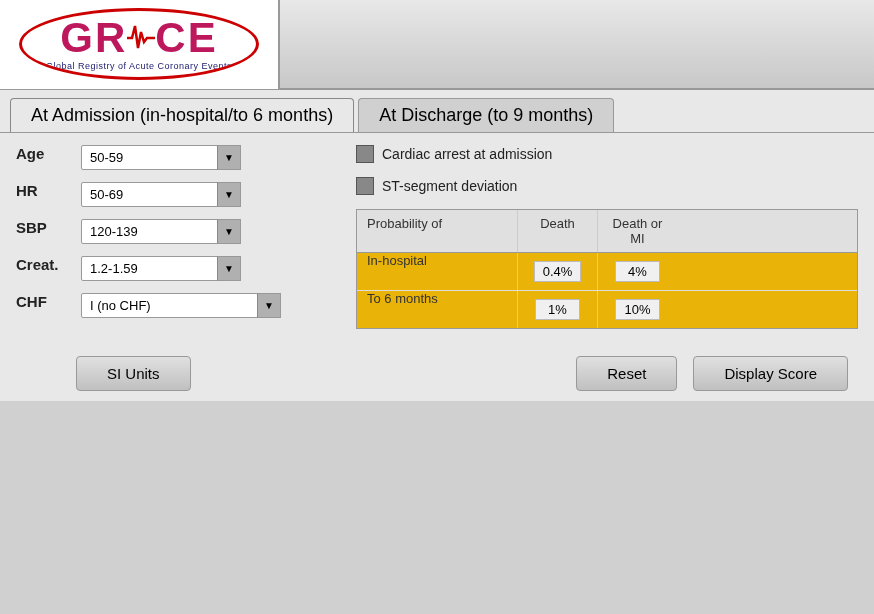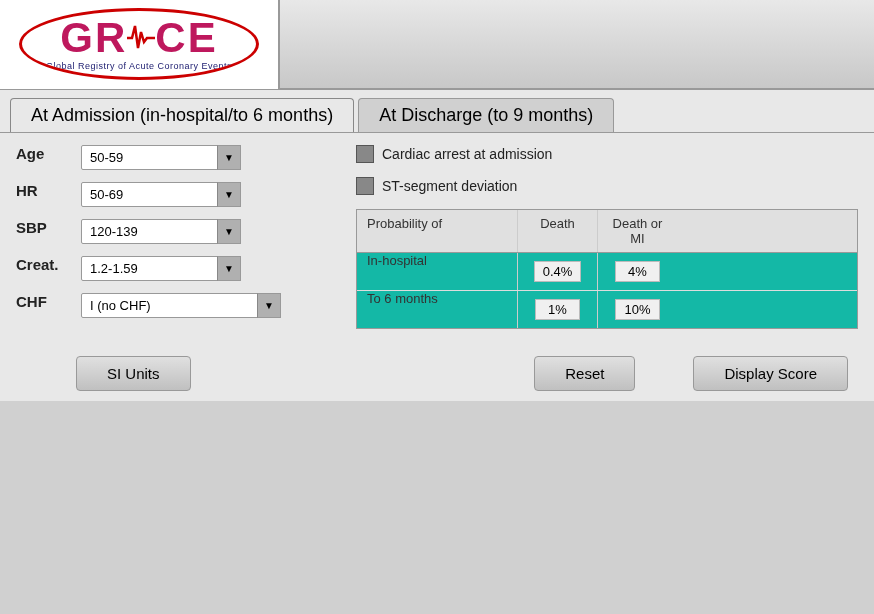--- a/index.html
+++ b/index.html
@@ -192,21 +192,21 @@
     }
 
     .checkbox-label {
       font-size: 14px;
       color: #222;
     }
 
     
     .prob-table {
       border: 1px solid #999;
-      background: #14b8a6;
+      background: #eab308;
       margin-top: 8px;
     }
 
     .prob-table-header {
       display: flex;
       background: #e0e0e0;
       border-bottom: 1px solid #999;
     }
 
     .prob-col-label {
@@ -283,21 +283,21 @@
     .btn-reset {
       margin-left: 20px;
     }
 
     .btn-display {
       margin-right: 10px;
     }
 
     .right-buttons {
       display: flex;
-      gap: 58px;
+      gap: 16px;
     }
   </style>
 </head>
 <body>
 
 <div class="header">
   <div class="logo-area">
     <div class="logo-oval">
       <div style="position:relative; display:flex; align-items:center; justify-content:center;">
         <span class="logo-grace-text">GR</span>

